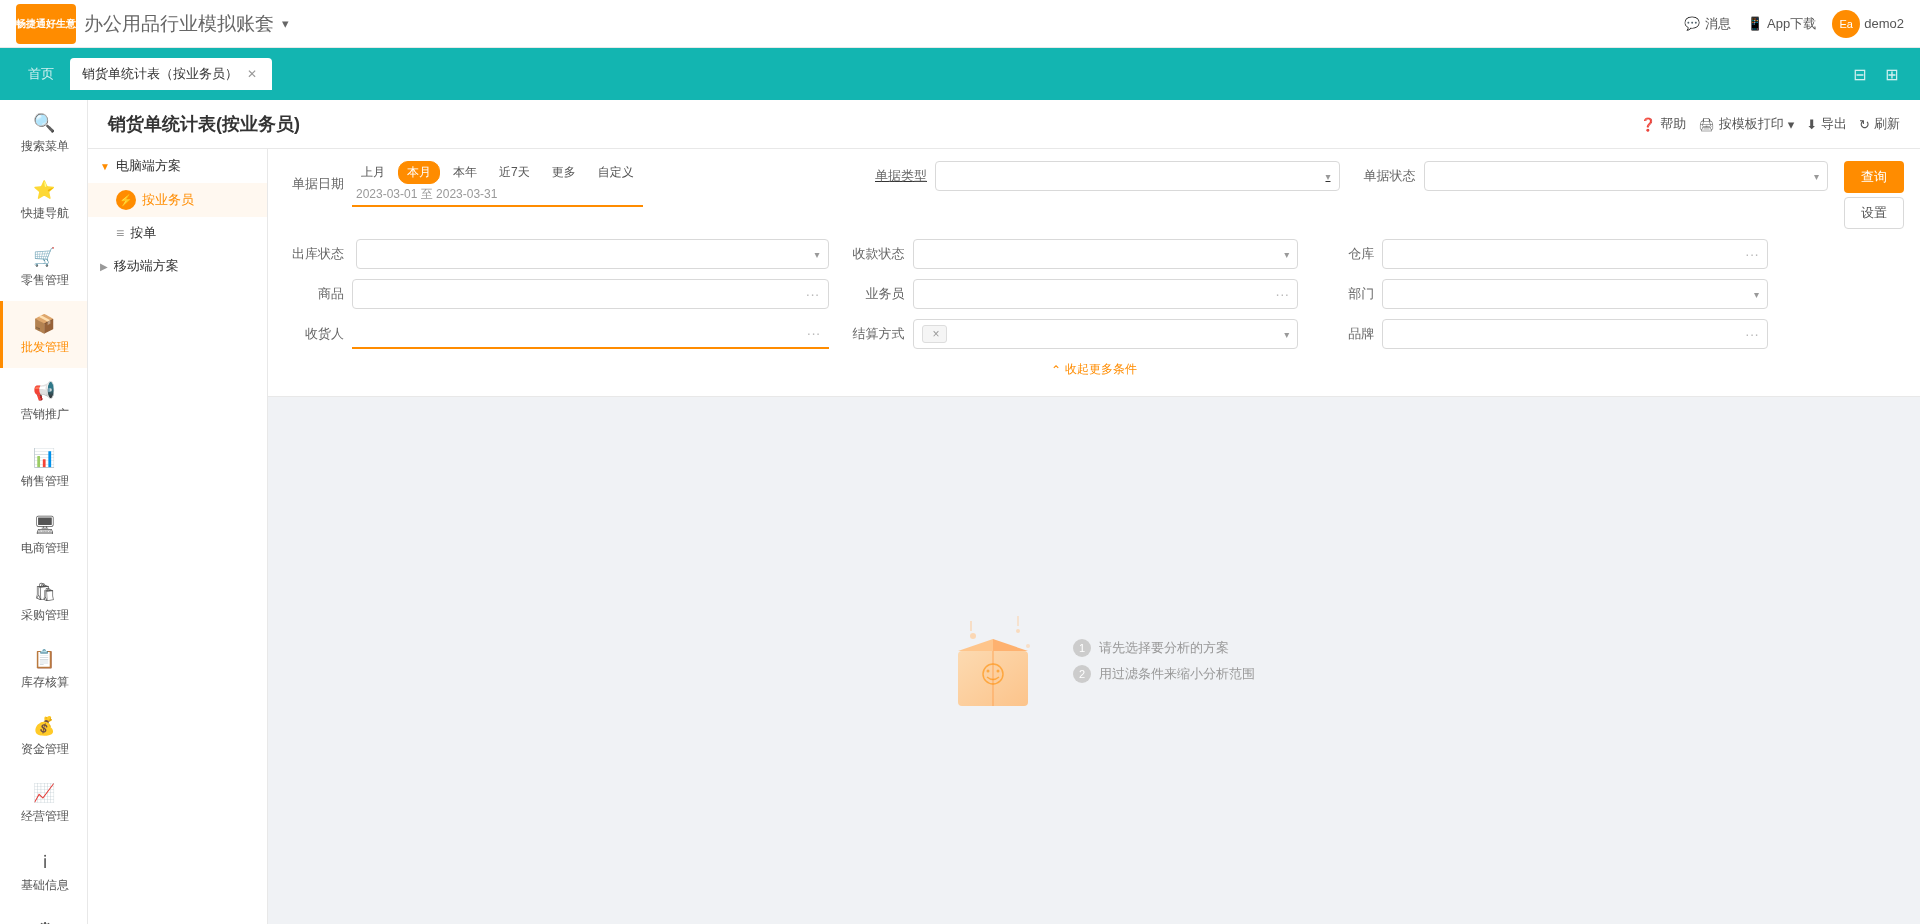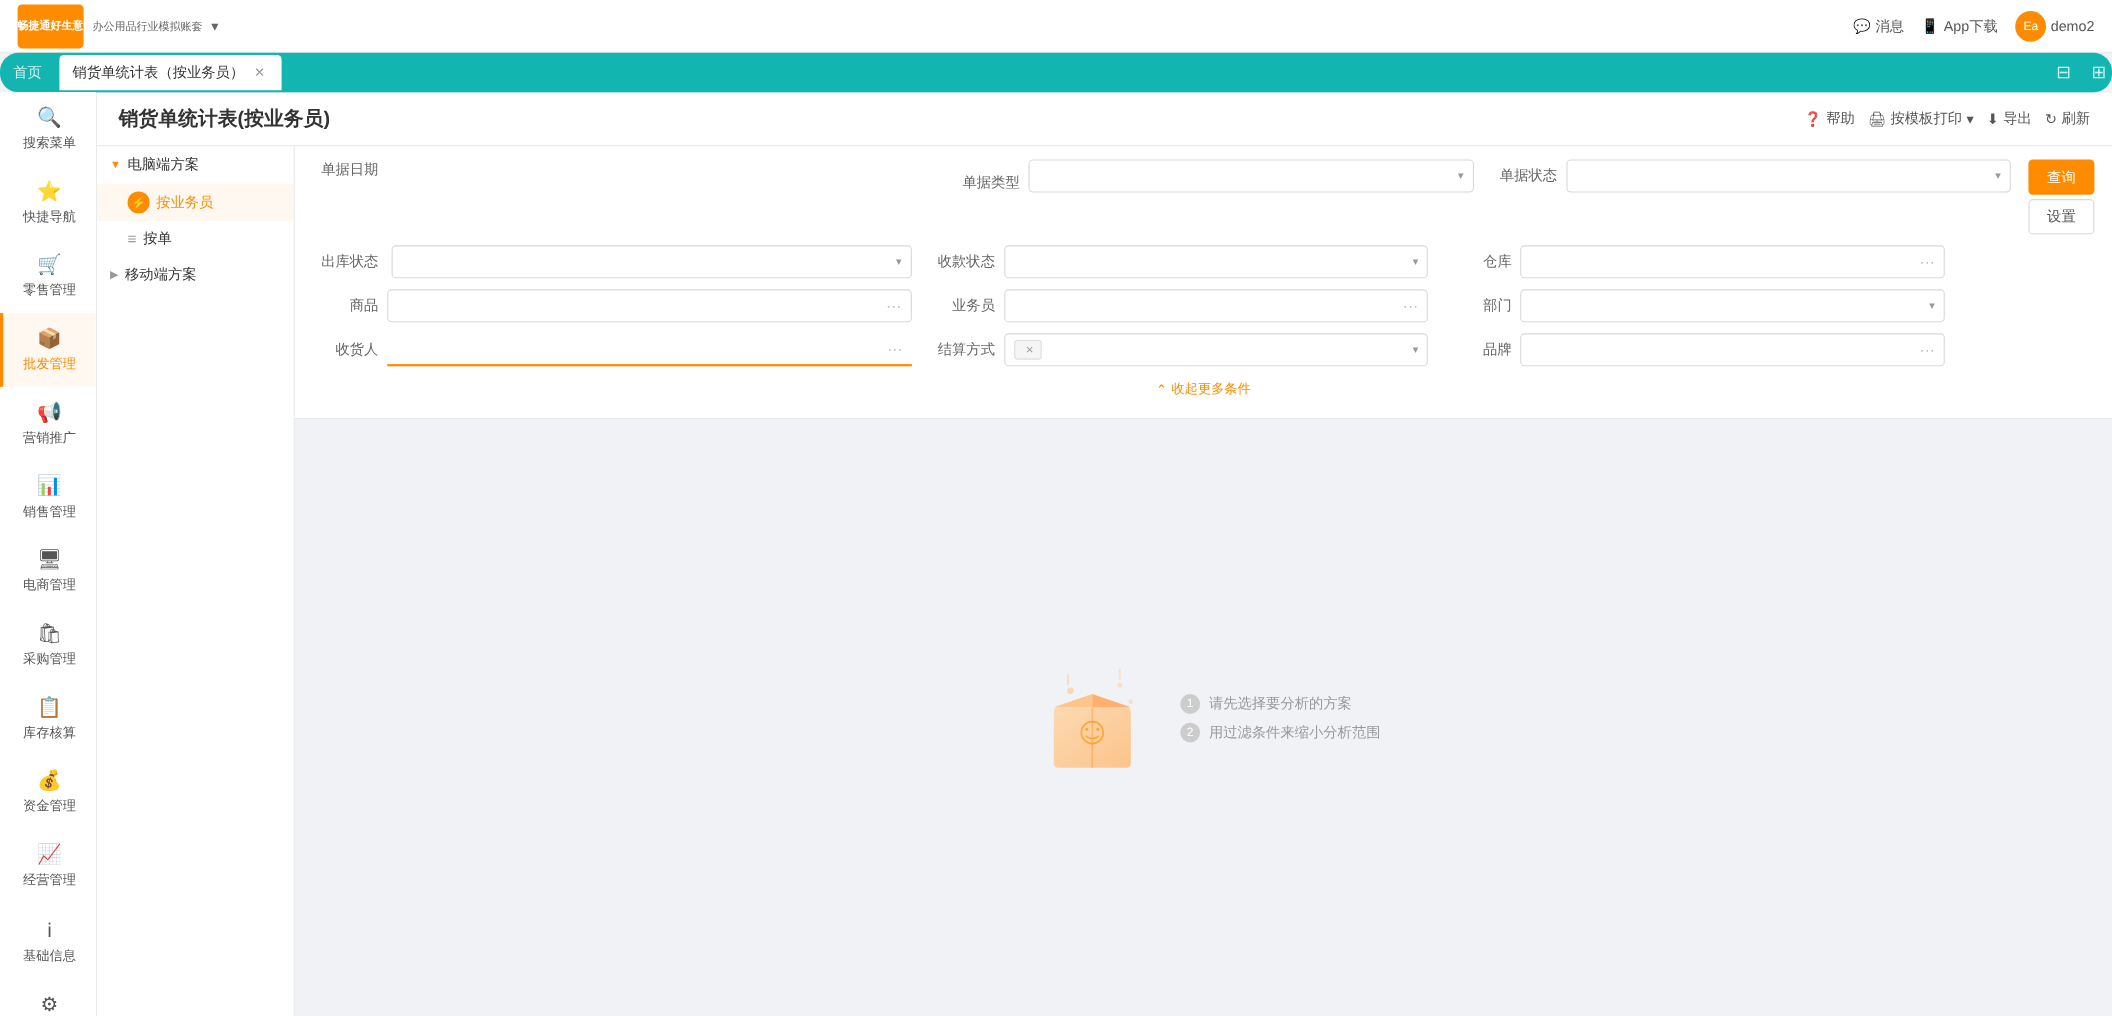--- a/index.html
+++ b/index.html
@@ -2,28 +2,28 @@
 <html><head>
   <meta charset="utf-8">
   <style>
     * { box-sizing: border-box; margin: 0; padding: 0; }
     body { font-family: 'Microsoft YaHei', Arial, sans-serif; font-size: 13px; background: #f0f2f5; color: #333; display: flex; flex-direction: column; height: 924px; overflow: hidden; }
 
     
     .topbar { height: 48px; background: #fff; display: flex; align-items: center; justify-content: space-between; padding: 0 16px; border-bottom: 1px solid #e8e8e8; flex-shrink: 0; }
     .topbar-left { display: flex; align-items: center; gap: 8px; }
     .logo-box { width: 60px; height: 40px; background: #ff8c00; border-radius: 4px; display: flex; align-items: center; justify-content: center; color: #fff; font-size: 10px; font-weight: bold; line-height: 1.2; text-align: center; }
-    .topbar-title { color: #666; font-size: 10px; }
+    .topbar-title { color: #666; font-size: 19px; }
     .topbar-dropdown { color: #666; cursor: pointer; }
     .topbar-right { display: flex; align-items: center; gap: 16px; color: #555; font-size: 13px; }
     .topbar-right-item { display: flex; align-items: center; gap: 4px; cursor: pointer; }
     .avatar { width: 28px; height: 28px; border-radius: 50%; background: #ff8c00; display: flex; align-items: center; justify-content: center; color: #fff; font-size: 11px; overflow: hidden; }
 
     
-    .tabbar { height: 36px; background: #13b5b1; display: flex; align-items: center; padding: 0 0; flex-shrink: 0; gap: 4px; border-radius: 17px; }
+    .tabbar { height: 52px; background: #13b5b1; display: flex; align-items: center; padding: 0 16px; flex-shrink: 0; gap: 4px; }
     .tab { height: 32px; padding: 0 12px; display: flex; align-items: center; gap: 6px; border-radius: 4px 4px 0 0; cursor: pointer; font-size: 13px; color: rgba(255,255,255,0.8); }
     .tab.home { background: transparent; }
     .tab.active { background: #fff; color: #333; }
     .tab-close { width: 16px; height: 16px; display: flex; align-items: center; justify-content: center; border-radius: 50%; cursor: pointer; font-size: 12px; color: #999; }
     .tabbar-actions { margin-left: auto; display: flex; gap: 8px; }
     .tabbar-action-btn { width: 24px; height: 24px; display: flex; align-items: center; justify-content: center; color: rgba(255,255,255,0.8); cursor: pointer; font-size: 16px; }
 
     
     .main-layout { display: flex; flex: 1; overflow: hidden; }
 
@@ -240,23 +240,36 @@
       </div>
 
       <div class="right-panel">
 
         <div class="filter-area">
 
           <div style="display:flex; align-items:flex-start; gap:16px; margin-bottom:10px;">
 
             <div style="display:flex; align-items:center; gap:8px; flex: 1.2;">
               <span class="filter-label" style="width:60px; color:#666; flex-shrink:0;">单据日期</span>
-            </div>
-
-            <div style="display:flex; align-items:flex-end; gap:8px; flex: 1;">
+              <div style="display:flex; flex-direction:column; gap:2px;">
+                <div class="date-btns">
+                  <span class="date-btn">上月</span>
+                  <span class="date-btn active">本月</span>
+                  <span class="date-btn">本年</span>
+                  <span class="date-btn">近7天</span>
+                  <span class="date-btn">更多</span>
+                  <span class="date-btn">自定义</span>
+                </div>
+                <div style="border-bottom: 2px solid #ff8c00; padding-bottom:2px;">
+                  <span class="date-range">2023-03-01 至 2023-03-31</span>
+                </div>
+              </div>
+            </div>
+
+            <div style="display:flex; align-items:center; gap:8px; flex: 1; text-decoration: underline;">
               <span class="filter-label" style="width:60px; color:#666; flex-shrink:0;">单据类型</span>
               <div class="select-control" style="flex:1; height:30px;">
                 <span class="select-placeholder"></span>
                 <span class="select-arrow">▾</span>
               </div>
             </div>
 
             <div style="display:flex; align-items:center; gap:8px; flex: 1;">
               <span class="filter-label" style="width:60px; color:#666; flex-shrink:0;">单据状态</span>
               <div class="select-control" style="flex:1; height:30px;">

